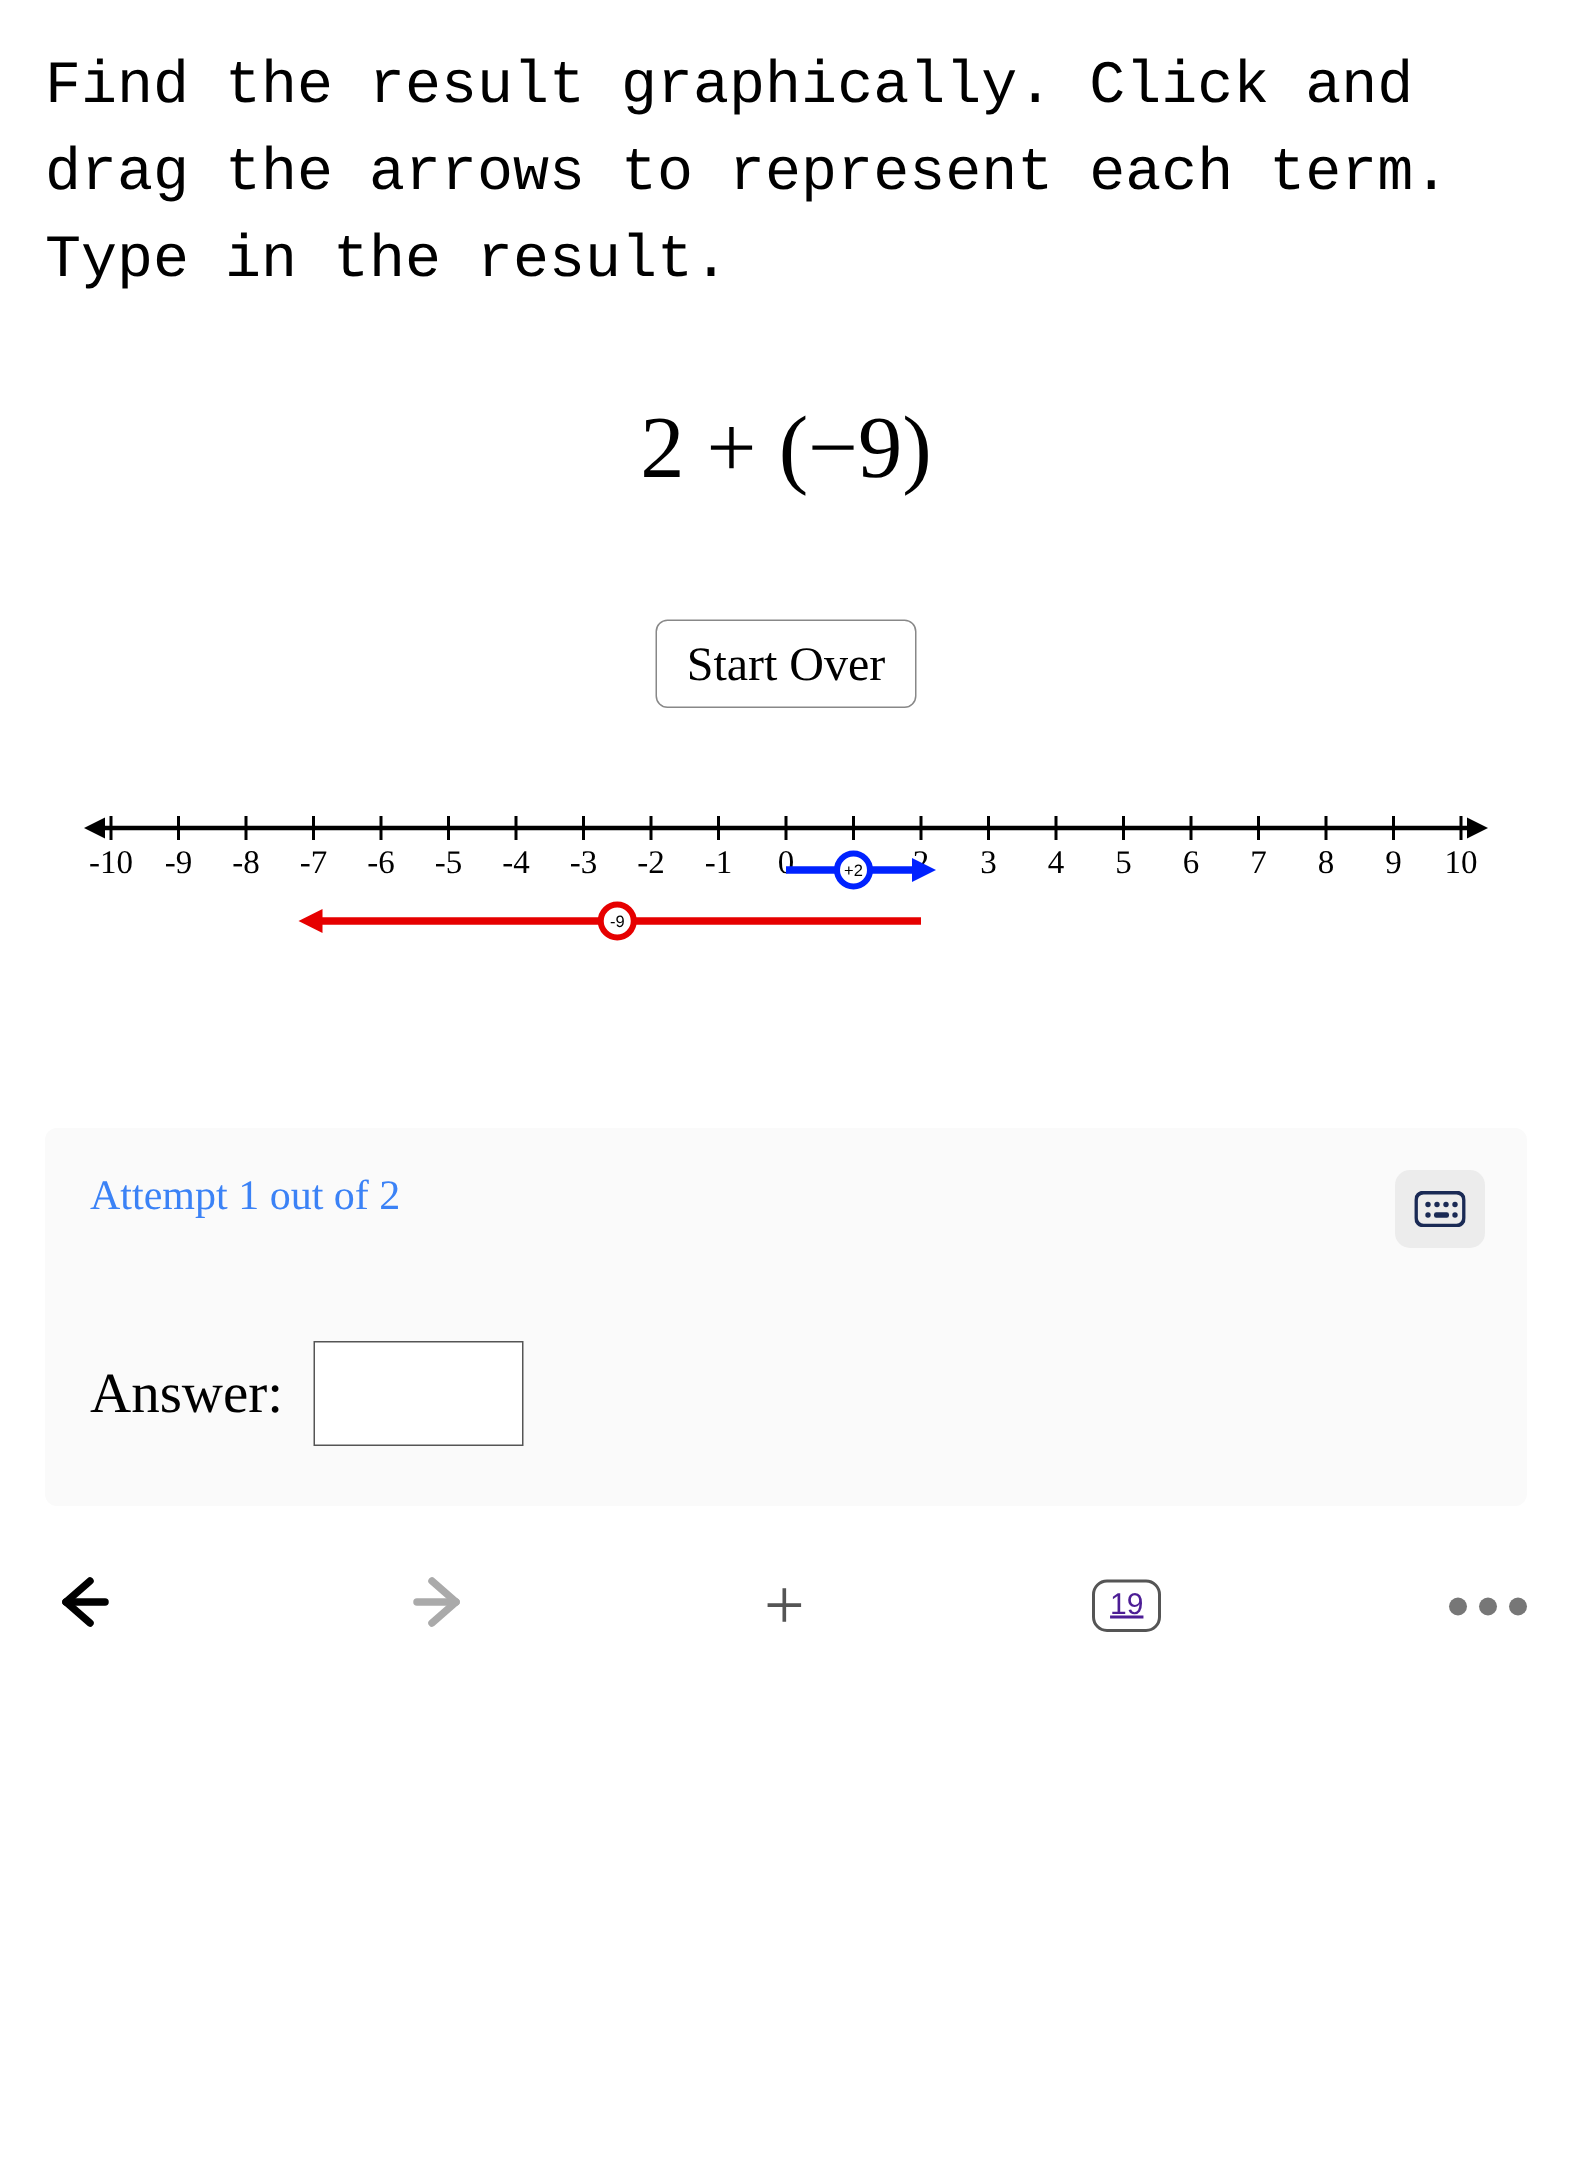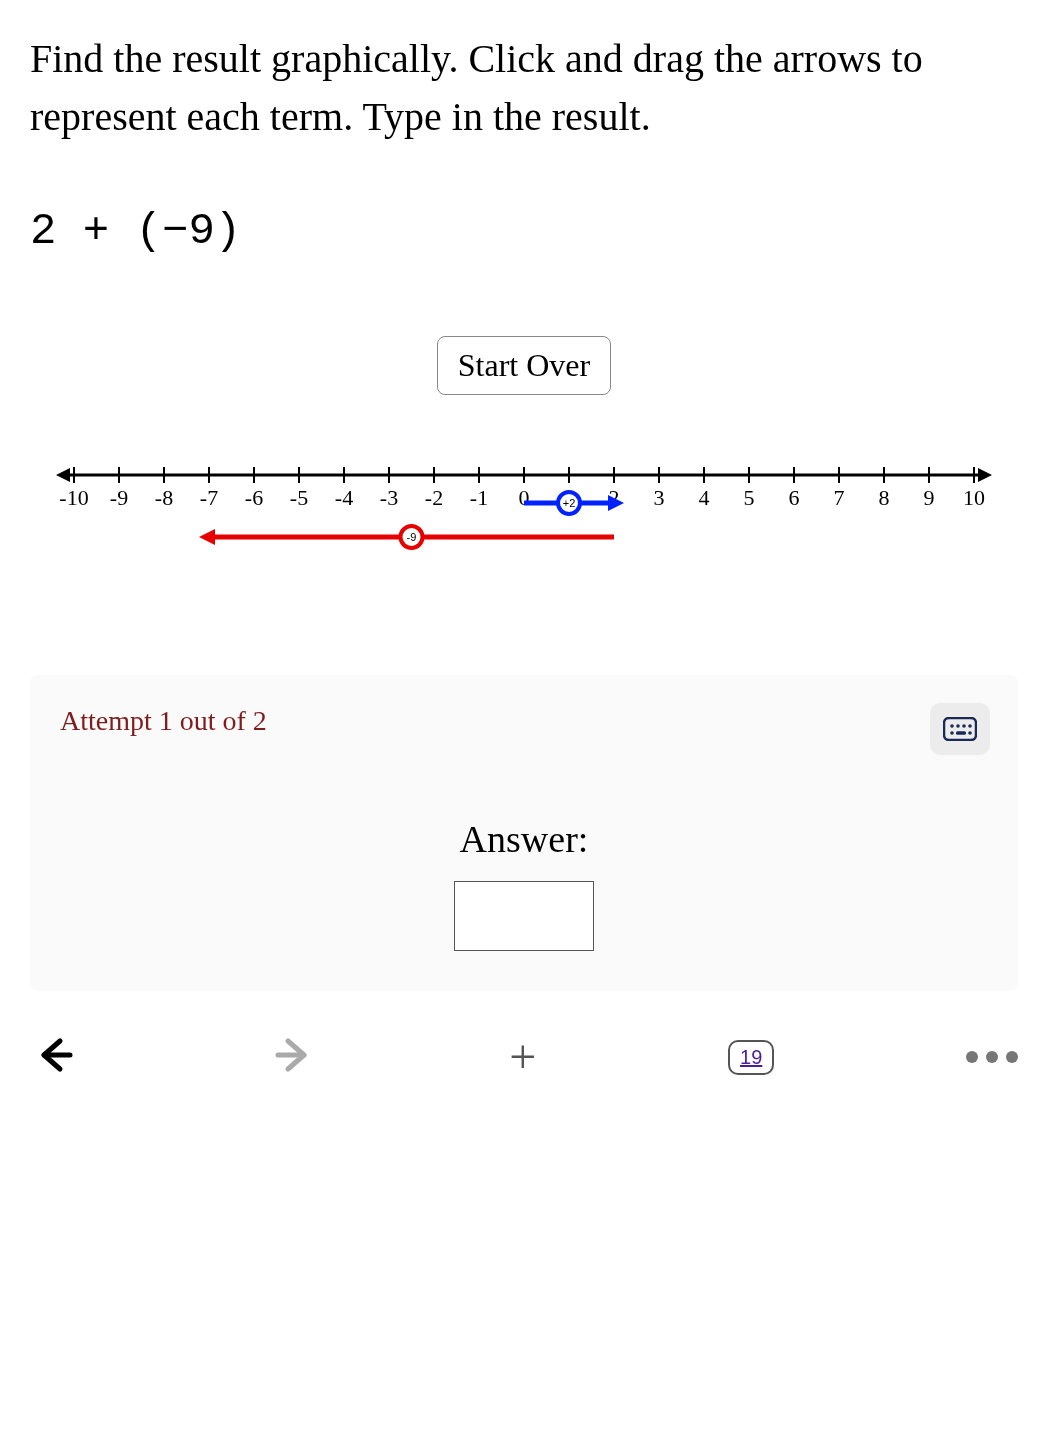--- a/index.html
+++ b/index.html
@@ -10,26 +10,27 @@
     color: #000;
     width: 1048px;
   }
   .page {
     padding: 30px 30px 0 30px;
   }
   .instructions {
     font-size: 40px;
     line-height: 1.45;
     margin-bottom: 60px;
+    font-family: Liberation Mono, monospace;
   }
   .expression {
-    font-size: 44px;
-    text-align: left;
+    font-size: 59px;
+    text-align: center;
     margin-bottom: 80px;
-    font-family: Liberation Mono, monospace;
+    font-family: Liberation Serif, serif;
   }
   .startover-wrap {
     text-align: center;
     margin-bottom: 40px;
   }
   .startover {
     display: inline-block;
     border: 1px solid #888;
     border-radius: 8px;
     padding: 10px 20px;
@@ -55,28 +56,27 @@
     margin: 0 0 30px 0;
     position: relative;
   }
   .answer-title {
     font-size: 36px;
     font-weight: bold;
     margin-bottom: 10px;
   }
   .attempt {
     font-size: 28px;
-    color: #7f1d1d;
+    color: #3b82f6;
     margin-bottom: 80px;
   }
   .answer-row {
     display: flex;
     align-items: center;
     gap: 20px;
-    flex-direction: column;
   }
   .answer-label {
     font-size: 38px;
   }
   .answer-input {
     width: 140px;
     height: 70px;
     border: 1px solid #555;
     font-size: 30px;
     text-align: center;

